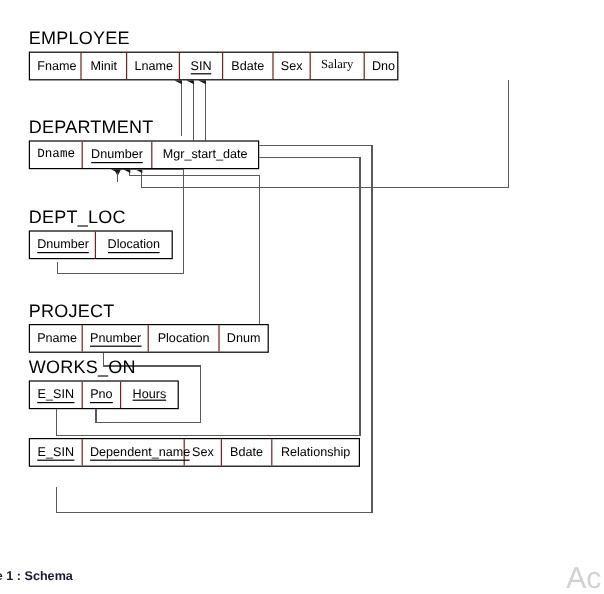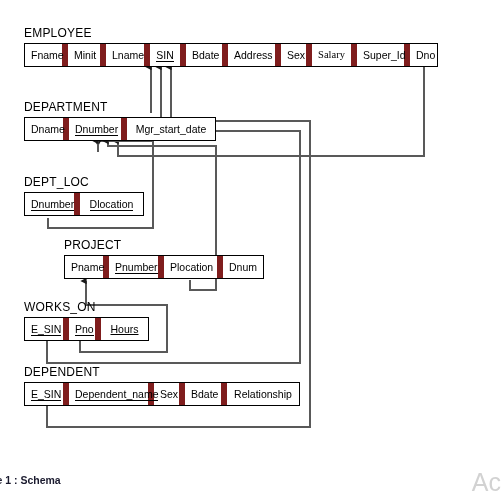--- a/index.html
+++ b/index.html
@@ -31,34 +31,34 @@
     height: 495px;
     z-index: 1;
   }
 
   
   .relation {
     position: absolute;
     z-index: 2;
   }
   .relation-name {
-    font-size: 12px;
+    font-size: 15px;
     line-height: 14px;
     letter-spacing: 0.2px;
     color: #000;
     white-space: nowrap;
     margin-bottom: 3px;
   }
   .attr-row {
     display: flex;
     border: 1px solid #000;
     background: #ffffff;
   }
   .attr {
-    border-right: 6px solid #7f1d1d;
+    border-right: 1px solid #7f1d1d;
     height: 22px;
     line-height: 22px;
     font-size: 10.5px;
     text-align: center;
     white-space: nowrap;
     box-sizing: border-box;
     padding: 0 6px;
     color: #000;
   }
   .attr:last-child {
@@ -126,66 +126,63 @@
   </svg>
 
   <div class="relation" style="left:24px; top:26px;">
     <div class="relation-name">EMPLOYEE</div>
     <div class="attr-row">
       <div class="attr" style="width:43px;"><span>Fname</span></div>
       <div class="attr" style="width:38px;"><span>Minit</span></div>
       <div class="attr" style="width:44px;"><span>Lname</span></div>
       <div class="attr pk" style="width:36px;"><span>SIN</span></div>
       <div class="attr" style="width:42px;"><span>Bdate</span></div>
-      <div class="attr" style="width:53px;"><span>Address</span></div>
       <div class="attr" style="width:31px;"><span>Sex</span></div>
       <div class="attr" style="width:45px;font-family:Liberation Serif, serif;"><span>Salary</span></div>
-      <div class="attr" style="width:53px;"><span>Super_Id</span></div>
       <div class="attr" style="width:27px;"><span>Dno</span></div>
     </div>
   </div>
 
   <div class="relation" style="left:24px; top:100px;">
     <div class="relation-name">DEPARTMENT</div>
     <div class="attr-row">
-      <div class="attr" style="width:44px;"><span>Dname</span></div>
+      <div class="attr" style="width:44px;font-family:Liberation Mono, monospace;"><span>Dname</span></div>
       <div class="attr pk" style="width:58px;"><span>Dnumber</span></div>
       <div class="attr" style="width:88px;text-align:center;"><span>Mgr_start_date</span></div>
     </div>
   </div>
 
   <div class="relation" style="left:24px; top:175px;">
     <div class="relation-name">DEPT_LOC</div>
     <div class="attr-row">
       <div class="attr pk" style="width:55px;"><span>Dnumber</span></div>
       <div class="attr pk" style="width:63px;"><span>Dlocation</span></div>
     </div>
   </div>
 
-  <div class="relation" style="left:24px; top:238px;margin-left:40px;">
+  <div class="relation" style="left:24px; top:253px;">
     <div class="relation-name">PROJECT</div>
     <div class="attr-row">
       <div class="attr" style="width:44px;"><span>Pname</span></div>
       <div class="attr pk" style="width:55px;"><span>Pnumber</span></div>
       <div class="attr" style="width:59px;"><span>Plocation</span></div>
       <div class="attr" style="width:40px;"><span>Dnum</span></div>
     </div>
   </div>
 
   <div class="relation" style="left:24px; top:300px;">
     <div class="relation-name">WORKS_ON</div>
     <div class="attr-row">
       <div class="attr pk" style="width:44px;"><span>E_SIN</span></div>
       <div class="attr pk" style="width:32px;"><span>Pno</span></div>
       <div class="attr" style="width:47px;text-decoration:underline;"><span>Hours</span></div>
     </div>
   </div>
 
   <div class="relation" style="left:24px; top:365px;">
-    <div class="relation-name">DEPENDENT</div>
     <div class="attr-row">
       <div class="attr pk" style="width:44px;"><span>E_SIN</span></div>
       <div class="attr pk" style="width:85px;"><span>Dependent_name</span></div>
       <div class="attr" style="width:31px;"><span>Sex</span></div>
       <div class="attr" style="width:42px;"><span>Bdate</span></div>
       <div class="attr" style="width:72px;"><span>Relationship</span></div>
     </div>
   </div>
 
   <div id="figure-caption">ure 1 : Schema</div>

